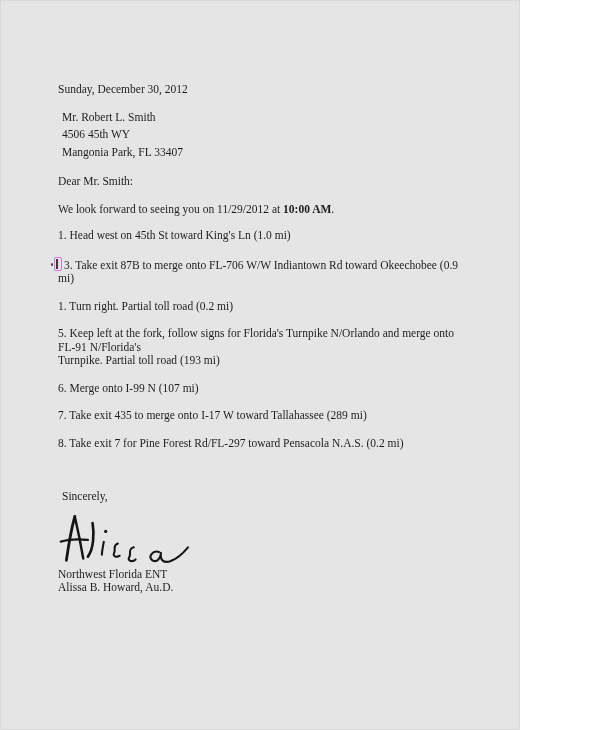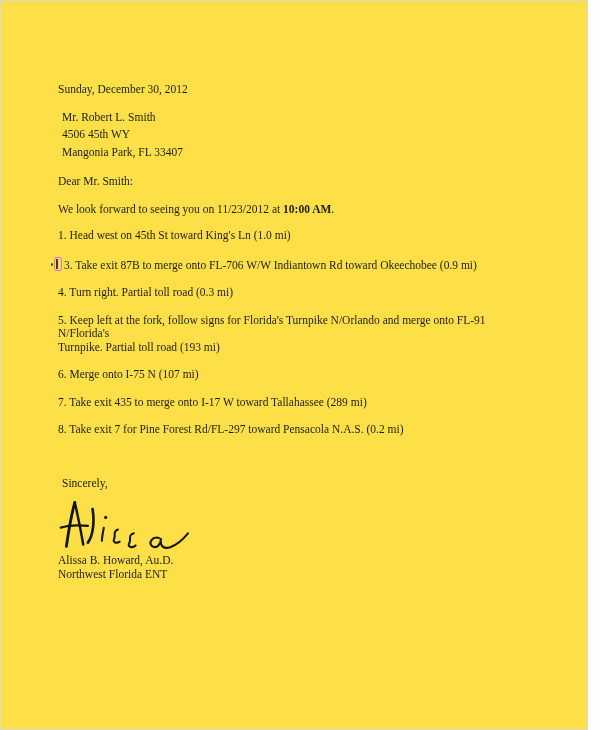--- a/index.html
+++ b/index.html
@@ -4,23 +4,23 @@
 <style>
   :root{
     --ink:#1d1d1d;
     --page-border:#d9d9d9;
     --caret-pink:#e070dc;
     --caret-bar:#3a3a3a;
   }
   html,body{margin:0;padding:0;background:#ffffff;}
   .page{
     position:relative;
-    width:588px;height:730px;
+    width:520px;height:730px;
     box-sizing:border-box;
-    background:#fde047;
+    background:#e5e5e5;
     border:1px solid var(--page-border);
     padding:82px 57px 0 57px;
     font-family:"Liberation Serif","DejaVu Serif",serif;
     font-size:11.5px;
     line-height:13.5px;
     color:var(--ink);
     overflow:hidden;
   }
   p{margin:4px;}
   .date-line{margin:0 0 14px 0;}
@@ -71,30 +71,30 @@
   <p class="date-line">Sunday, December 30, 2012</p>
 
   <div class="addr-block">
     <p>Mr. Robert L. Smith</p>
     <p>4506 45th WY</p>
     <p>Mangonia Park, FL 33407</p>
   </div>
 
   <p class="salutation">Dear Mr. Smith:</p>
 
-  <p class="appt-line"><span>We look forward to seeing you on 11/23/2012 at </span><span class="appt-time">10:00 AM</span><span>.</span></p>
+  <p class="appt-line"><span>We look forward to seeing you on 11/29/2012 at </span><span class="appt-time">10:00 AM</span><span>.</span></p>
 
 
   <div>
       <p class="dir">1. Head west on 45th St toward King's Ln (1.0 mi)</p>
       <p class="dir"><span class="caret"></span>3. Take exit 87B to merge onto FL-706 W/W Indiantown Rd toward Okeechobee (0.9 mi)</p>
-      <p class="dir">4. Turn right. Partial toll road (0.3 mi)</p>
+      <p class="dir">1. Turn right. Partial toll road (0.2 mi)</p>
       <p class="dir">5. Keep left at the fork, follow signs for Florida's Turnpike N/Orlando and merge onto FL-91 N/Florida's
 Turnpike. Partial toll road (193 mi)</p>
-      <p class="dir">6. Merge onto I-75 N (107 mi)</p>
+      <p class="dir">6. Merge onto I-99 N (107 mi)</p>
       <p class="dir">7. Take exit 435 to merge onto I-17 W toward Tallahassee (289 mi)</p>
       <p class="dir">8. Take exit 7 for Pine Forest Rd/FL-297 toward Pensacola N.A.S. (0.2 mi)</p>
     </div>
 
   <div class="sig-block">
     <p>Sincerely,</p>
 
     <svg class="signature-svg" viewBox="0 0 150 62" xmlns="http://www.w3.org/2000/svg" role="img" aria-label="Alissa">
 
       <path d="M16 9 C13 20 9 42 7 56" stroke-width="3"></path>
@@ -105,17 +105,17 @@
 
       <path d="M47 36 C46 41 45 46 45 50" stroke-width="2.2"></path>
       <circle cx="49" cy="25" r="1.7" fill="#141414" stroke="none"></circle>
 
       <path d="M62 38 C56 40 60 45 58 48 C56 52 61 53 64 51" stroke-width="2.2"></path>
       <path d="M79 42 C72 44 77 49 74 53 C72 57 78 58 81 55" stroke-width="2.2"></path>
 
       <path d="M106 47 C99 45 94 52 99 56 C104 59 108 53 108 48 C107 56 111 59 118 57 C126 54 132 48 137 42" stroke-width="2.2"></path>
     </svg>
 
+    <p class="sender-line">Northwest Florida ENT</p>
     <p class="sender-line">Alissa B. Howard, Au.D.</p>
-    <p class="sender-line">Northwest Florida ENT</p>
   </div>
 
 </div>
 
 </body></html>

